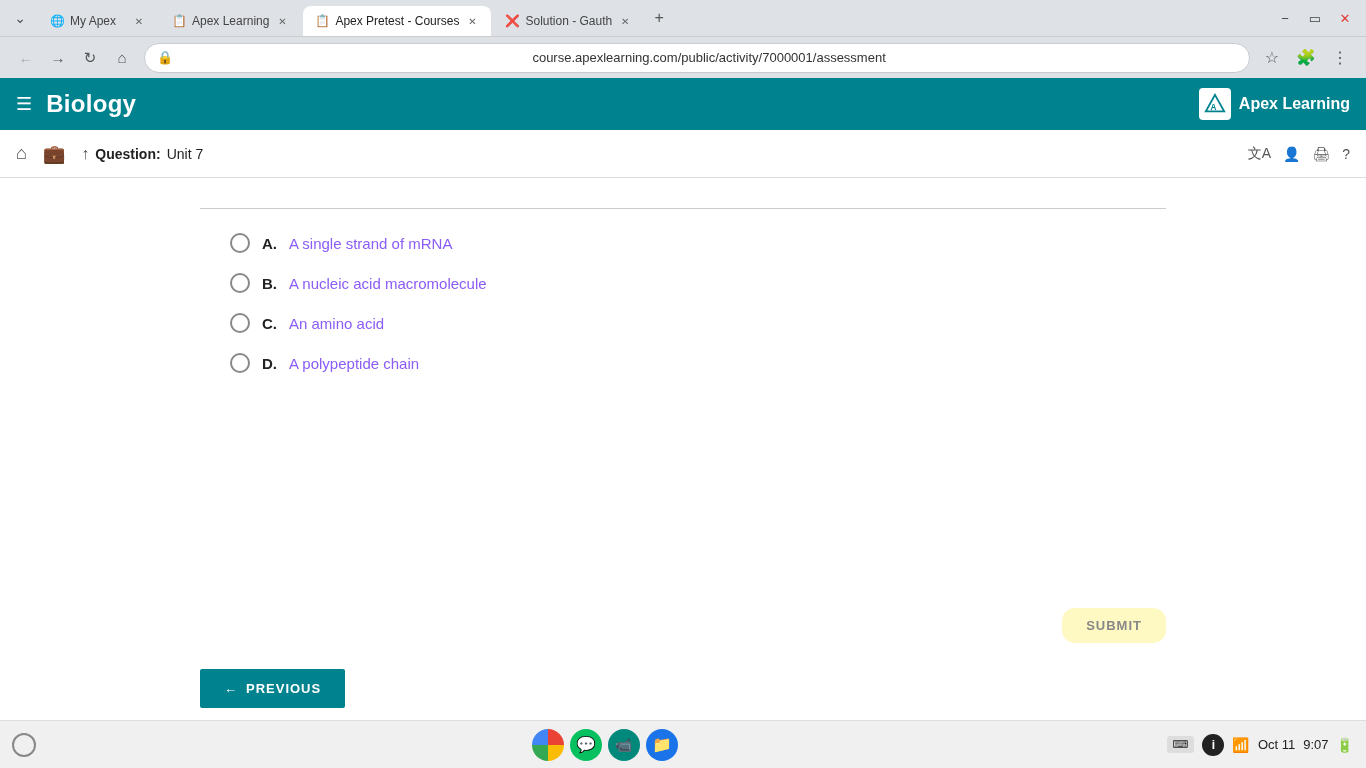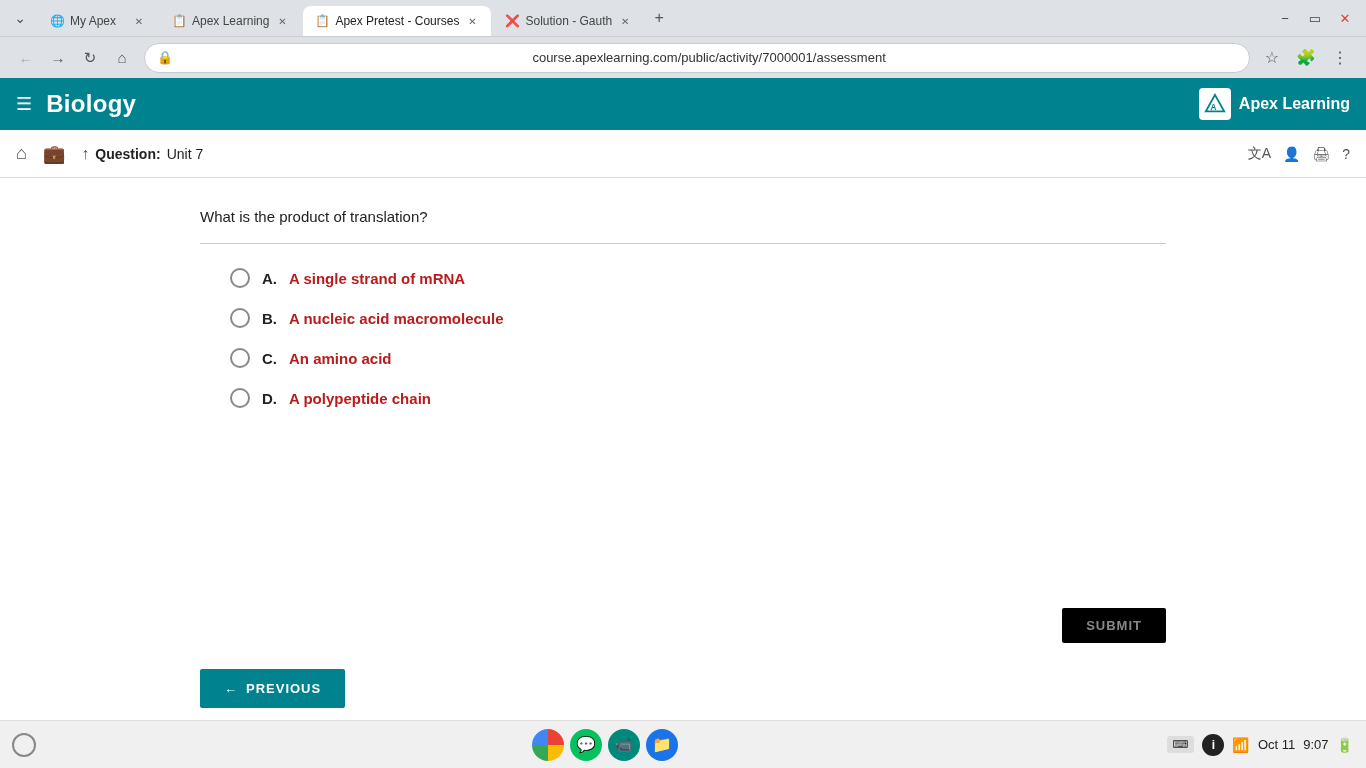--- a/index.html
+++ b/index.html
@@ -124,29 +124,29 @@
     .option-item {
       display: flex; align-items: center; gap: 12px; font-size: 15px; color: #222;
       cursor: pointer;
     }
     .option-radio {
       width: 20px; height: 20px; border-radius: 50%;
       border: 2px solid #888; background: #fff; flex-shrink: 0;
       display: flex; align-items: center; justify-content: center; cursor: pointer;
     }
     .option-letter { font-weight: bold; }
-    .option-text { color: #b91c1c; font-weight: bold; }
+    .option-text { color: #8b5cf6; }
 
     .submit-area {
       display: flex; justify-content: flex-end; padding: 30px 200px 10px 200px;
     }
     .submit-btn {
-      background: #000000; color: #888; border: none; padding: 10px 24px;
+      background: #fef9c3; color: #888; border: none; padding: 10px 24px;
       font-size: 13px; font-weight: bold; letter-spacing: 1px; cursor: pointer;
-      border-radius: 2px;
+      border-radius: 13px;
     }
 
     
     .bottom-nav {
       position: absolute; bottom: 60px; left: 0; right: 0;
       display: flex; justify-content: flex-start; padding: 0 200px;
     }
     .prev-btn {
       background: #00838f; color: #fff; border: none;
       padding: 12px 24px; font-size: 13px; font-weight: bold;
@@ -274,21 +274,20 @@
   </div>
   <div class="sub-header-right">
     <span class="sub-header-action">文A</span>
     <span class="sub-header-action">👤</span>
     <span class="sub-header-action">🖨</span>
     <span class="sub-header-action">?</span>
   </div>
 </div>
 
 <div class="main-content">
-  <div class="question-text">What is the product of translation?</div>
   <hr class="question-divider">
 
   <div class="options-list">
 
     <div class="option-item">
       <div class="option-radio"></div>
       <span class="option-letter">A.</span>
       <span class="option-text">A single strand of mRNA</span>
     </div>
 

